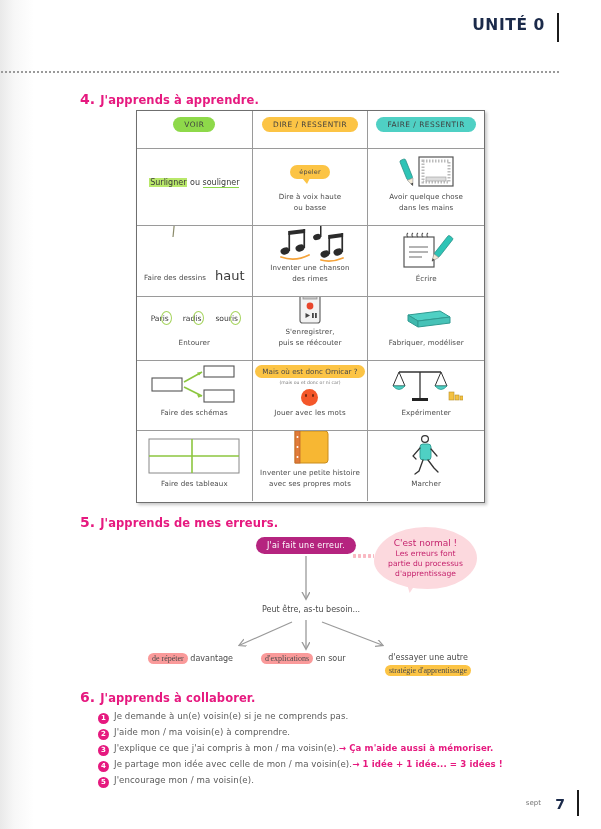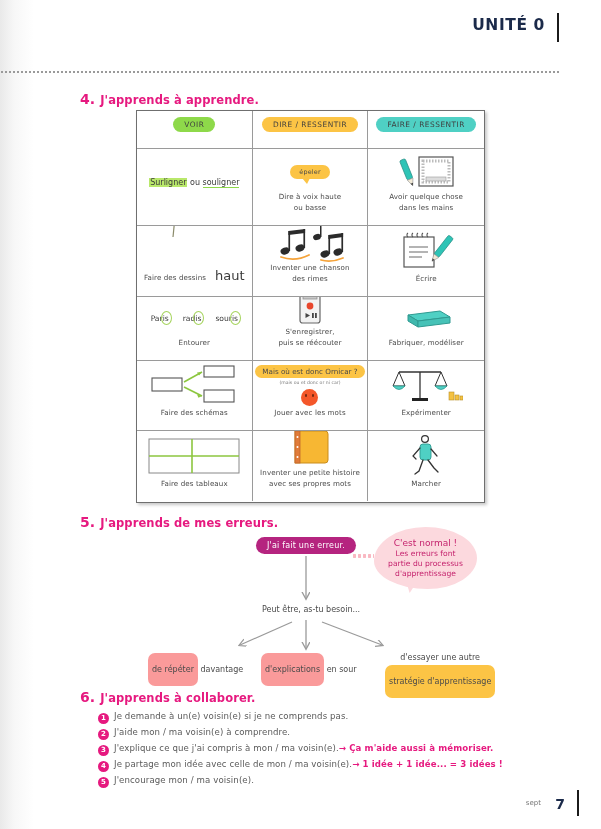--- a/index.html
+++ b/index.html
@@ -116,21 +116,21 @@
     border-top:13px solid #fcd9de;transform:rotate(12deg);
   }
   .blob-t1{font-size:9px;color:#c5246e;white-space:nowrap;}
   .blob-t2{font-size:7.6px;color:#c5246e;}
   .dots-link{
     position:absolute;left:352px;top:553px;width:22px;height:6px;
     background-image:radial-gradient(#f9b8c2 45%,transparent 48%);
     background-size:5px 6px;background-repeat:repeat-x;
   }
   .flow-txt{position:absolute;font-size:8px;color:#4a4a4a;white-space:nowrap;}
-  .tag{display:inline-block;border-radius:7px;padding:12px 4px;}
+  .tag{display:inline-block;border-radius:7px;padding:1px 4px;font-family:Liberation Serif, serif;}
   .tag.red{background:#fa9a9a;}
   .tag.yel{background:#fcc445;}
   svg.flow{position:absolute;left:0;top:0;width:601px;height:829px;pointer-events:none;}
 
   
   .li{position:absolute;font-size:8.6px;color:#5a5a5a;white-space:nowrap;letter-spacing:.1px;}
   .num{
     display:inline-block;width:11px;height:11px;border-radius:50%;
     background:#e6197f;color:#fff;font-size:7px;line-height:11px;text-align:center;
     vertical-align:-1px;margin-right:5px;font-weight:bold;

